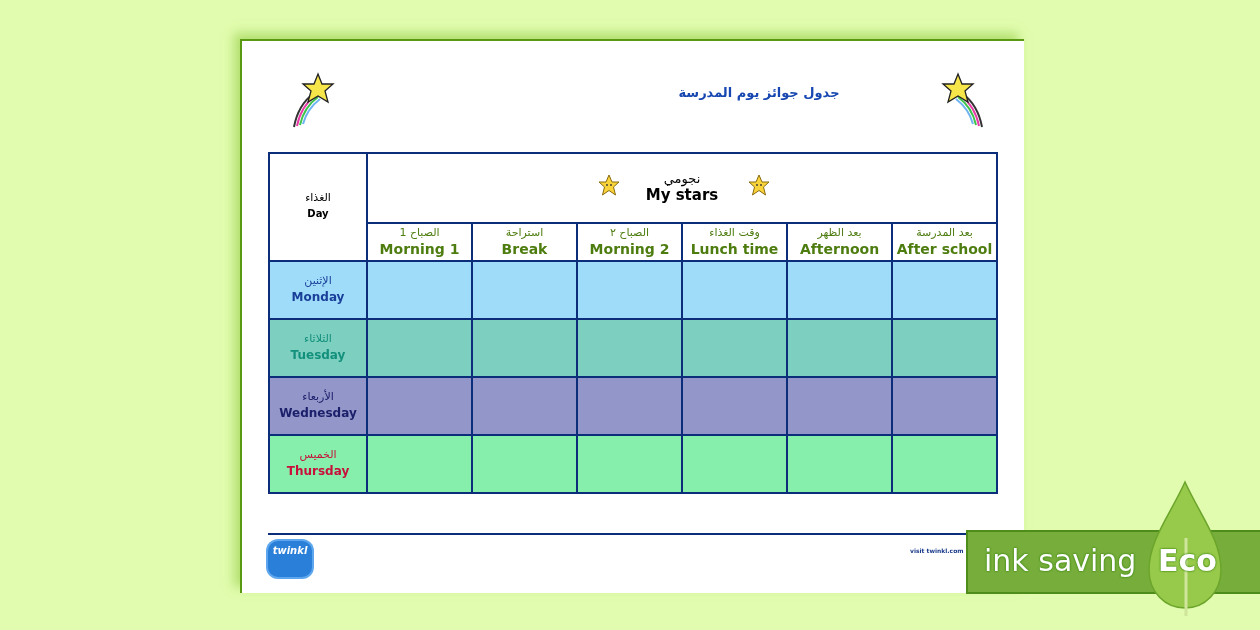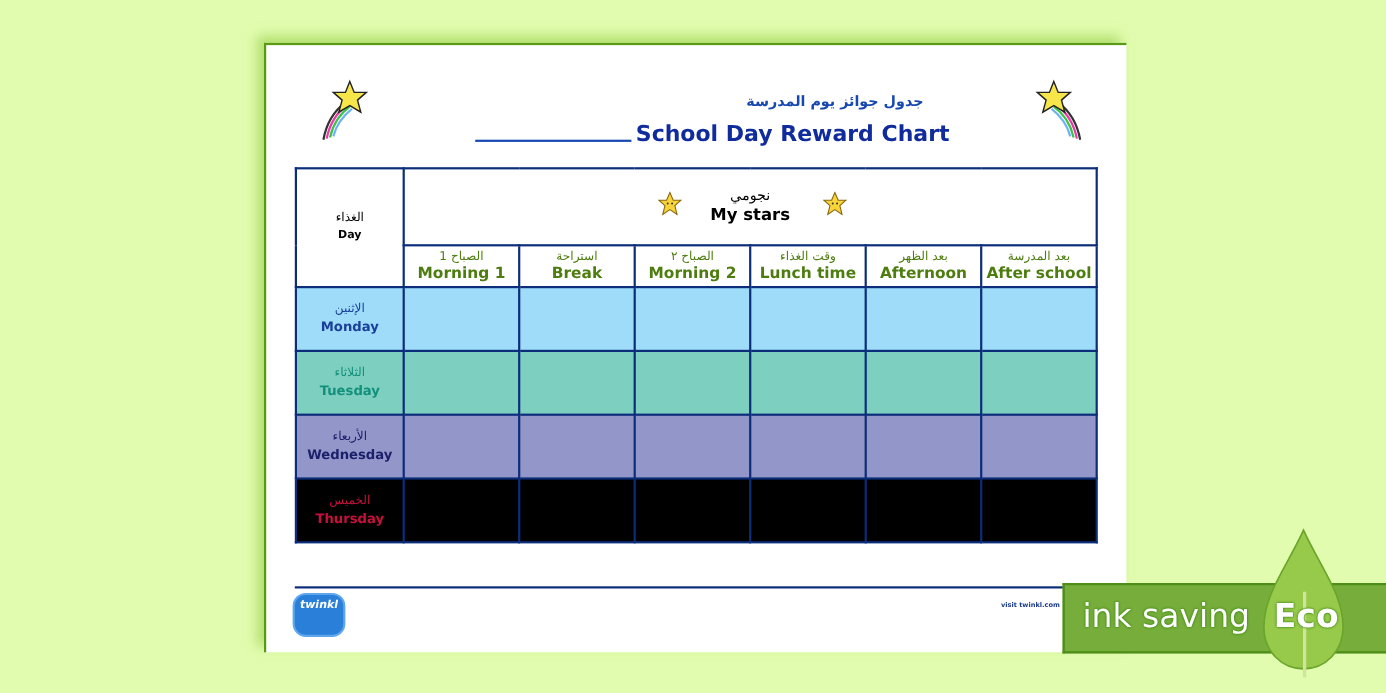--- a/index.html
+++ b/index.html
@@ -45,21 +45,21 @@
   .en-big { font-size:10px; font-weight:bold; display:block; line-height:18px; }
   .stars-head { height:68px; position:relative; }
   .stars-inner { position:relative; display:inline-block; }
   .mini-star { position:absolute; top:2px; }
   .col-head { height:36px; width:103px; color:#4d7c0f; }
   .col-head .en-big { font-size:14px; }
   .row td { height:56px; }
   .row-mon td { background:#9edcfa; }
   .row-tue td { background:#7dcfc0; }
   .row-wed td { background:#9396c8; }
-  .row-thu td { background:#000000;margin-left:17px; }
+  .row-thu td { background:#86efac;margin-left:17px; }
   .day-cell .ar-small { font-size:11px; }
   .day-cell .en-big { font-size:12px; }
   .c-mon { color:#1a3f99;margin-left:48px; }
   .c-tue { color:#13907c; }
   .c-wed { color:#1c206b; }
   .c-thu { color:#c8103c; }
 
   .footer-line {
     position:absolute; left:26px; top:492px; width:730px; border-top:2px solid #0c2d7a;
   }
@@ -103,24 +103,20 @@
 
   <svg class="star-deco star-right" width="50" height="60" viewBox="0 0 50 60">
     <path d="M44 56 Q40 34 24 22" stroke="#333" stroke-width="2" fill="none"></path>
     <path d="M41 55 Q37 35 22 24" stroke="#e83aa8" stroke-width="2" fill="none"></path>
     <path d="M38 54 Q34 36 20 26" stroke="#3cc24a" stroke-width="2" fill="none"></path>
     <path d="M35 53 Q31 38 18 28" stroke="#6fb4f0" stroke-width="2" fill="none"></path>
     <polygon points="20,3 24,13 35,13 27,20 30,31 20,25 10,31 13,20 5,13 16,13" fill="#f7e64a" stroke="#222" stroke-width="1.3"></polygon>
   </svg>
 
   <div class="title-ar" dir="rtl">جدول جوائز يوم المدرسة</div>
-  <div class="title-row">
-    <div class="title-line"></div>
-    <div class="title-en">School Day Reward Chart</div>
-  </div>
 
   <table class="chart">
     <tbody>
         <tr>
       <td class="day-head" rowspan="2">
         <span class="ar-small">الغذاء</span>
         <span class="en-big">Day</span>
       </td>
       <td class="stars-head" colspan="6">
         <div class="stars-inner">

